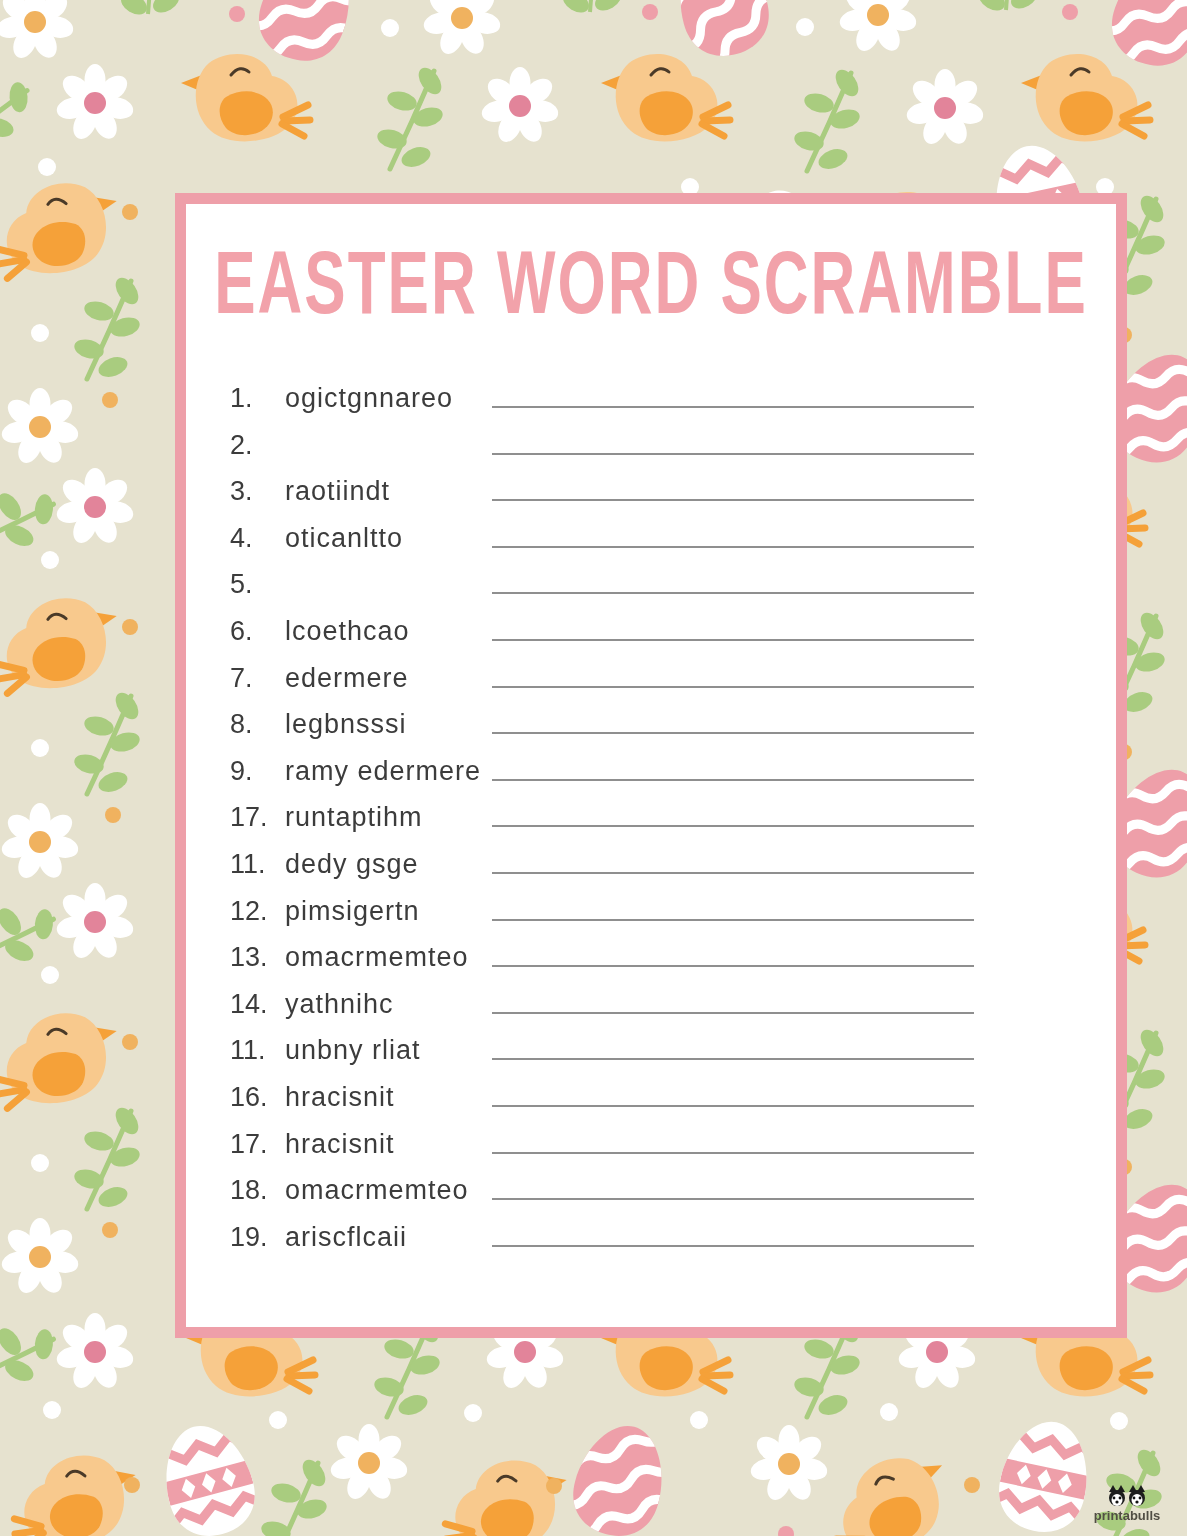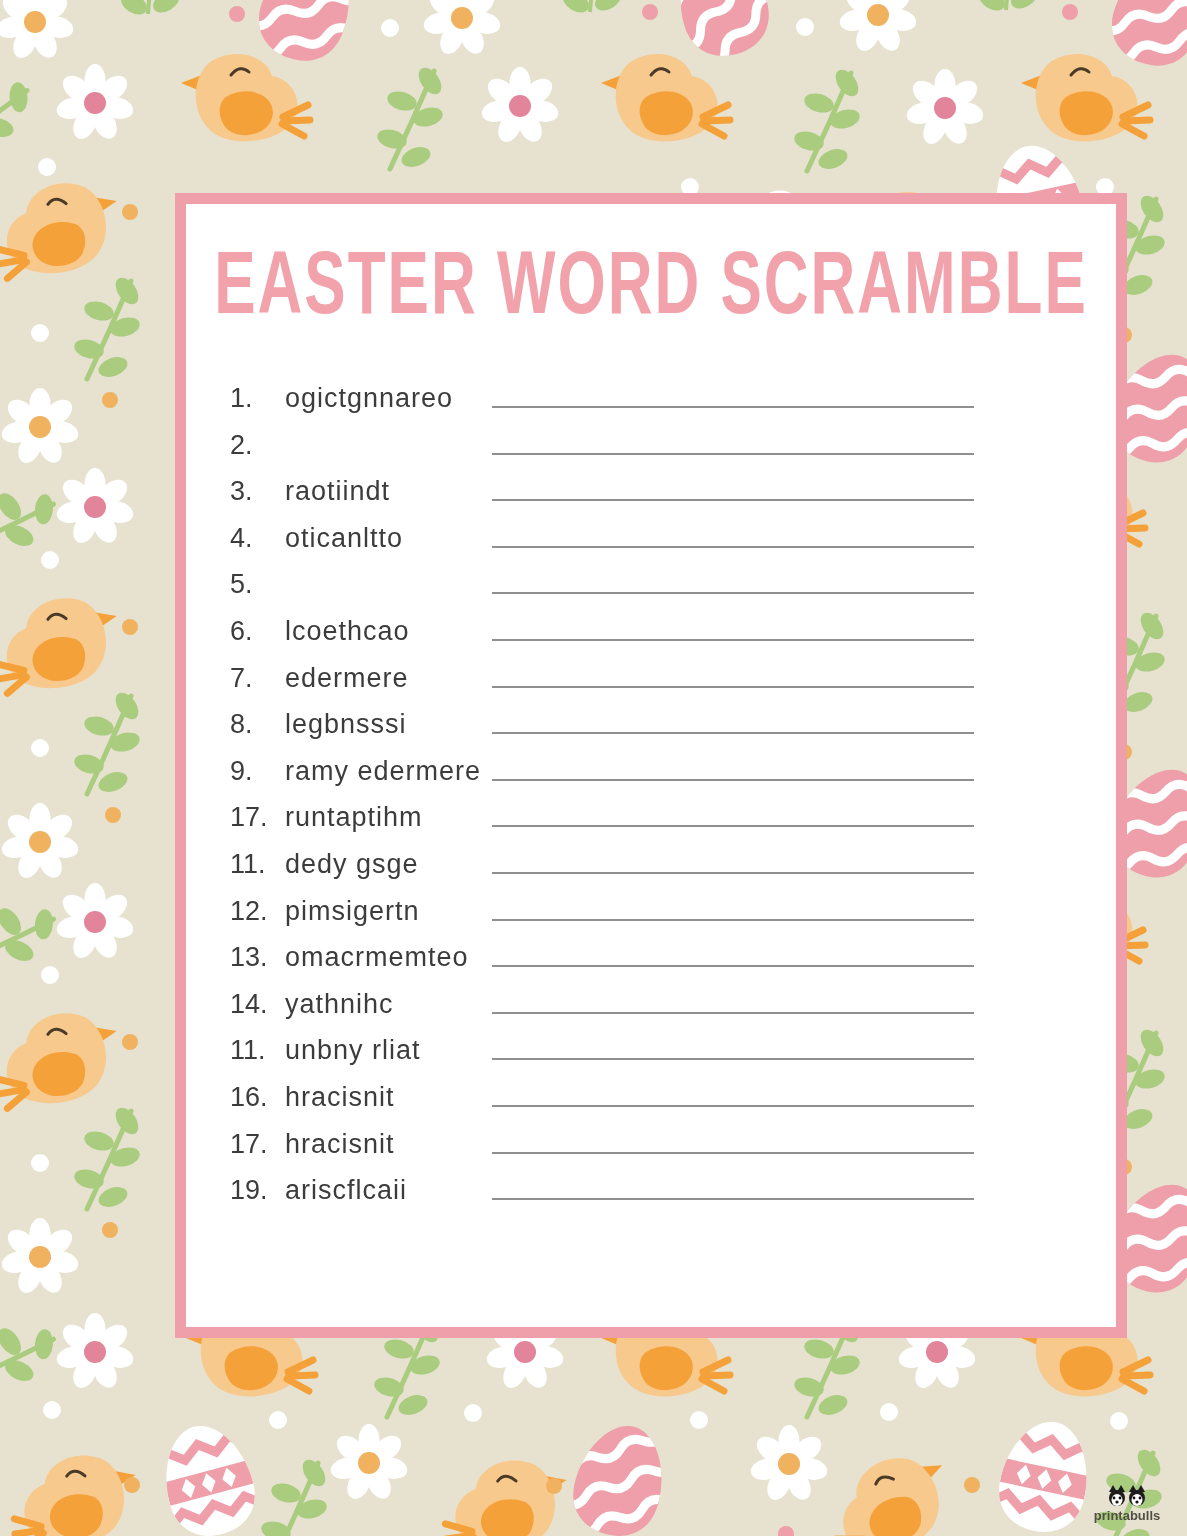--- a/index.html
+++ b/index.html
@@ -340,20 +340,25 @@
     <span class="word">hracisnit</span>
     <span class="blank"></span>
   </div>
 
   <div class="row">
     <span class="num">17.</span>
     <span class="word">hracisnit</span>
     <span class="blank"></span>
   </div>
 
+  <div class="row">
+    <span class="num">18.</span>
+    <span class="word">omacrmemteo</span>
+    <span class="blank"></span>
+  </div>
 
   <div class="row">
     <span class="num">19.</span>
     <span class="word">ariscflcaii</span>
     <span class="blank"></span>
   </div>
 
 </div>
 </div>
 

